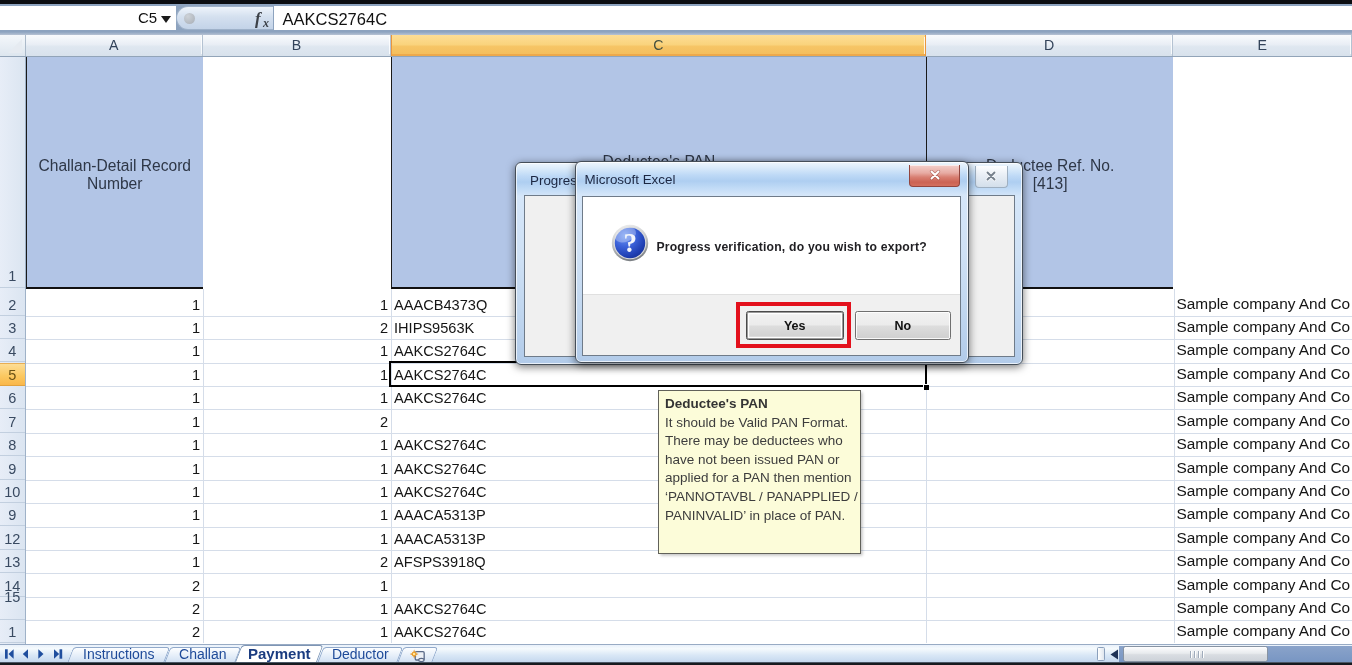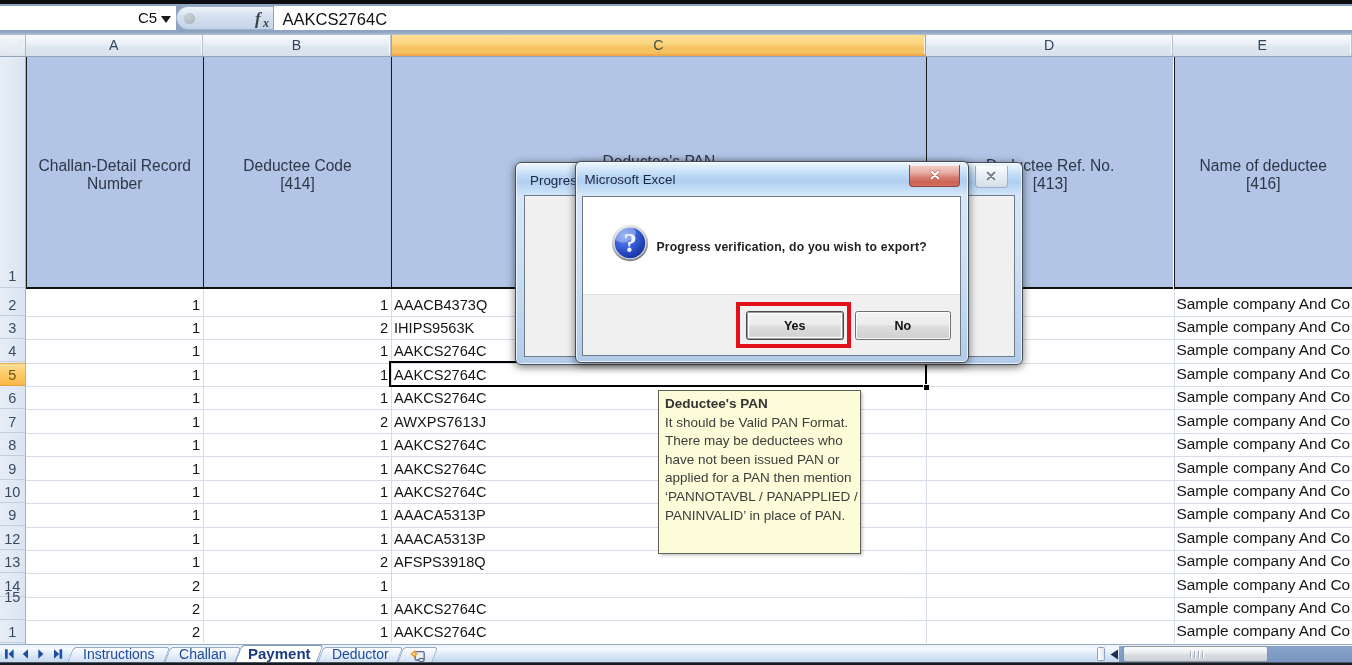--- a/index.html
+++ b/index.html
@@ -99,26 +99,24 @@
 <div class="ghl" style="top:399.7px"></div>
 <div class="ghl" style="top:423.1px"></div>
 <div class="ghl" style="top:446.6px"></div>
 <div class="ghl" style="top:470.0px"></div>
 <div class="ghl" style="top:493.4px"></div>
 <div class="ghl" style="top:516.8px"></div>
 <div class="ghl" style="top:540.2px"></div>
 <div class="ghl" style="top:563.7px"></div>
 
 <div class="h1" style="left:25.5px;width:177.5px">Challan-Detail Record<br>Number</div>
-<div class="h1" style="left:203px;width:188px">Deductee Code<br>[414]</div>
 <div class="h1" style="left:391px;width:534.8px">
         <div style="margin-top:-7px">Deductee's PAN<br>[415]</div>
       </div>
 <div class="h1" style="left:925.8px;width:247.70000000000005px">Deductee Ref. No.<br>[413]</div>
-<div class="h1" style="left:1173.5px;width:178.5px">Name of deductee<br>[416]</div>
 <div class="cell num" style="left:25.5px;top:232.1px;width:177.5px;height:27.1px">1</div>
 <div class="cell num" style="left:203px;top:232.1px;width:188px;height:27.1px">1</div>
 <div class="cell txt" style="left:391px;top:232.1px;width:530px;height:27.1px">AAACB4373Q</div>
 <div class="cell txt" style="left:1173.5px;top:232.1px;width:178.5px;height:27.1px;font-size:15.4px">Sample company And Co</div>
 <div class="cell num" style="left:25.5px;top:259.2px;width:177.5px;height:23.4px">1</div>
 <div class="cell num" style="left:203px;top:259.2px;width:188px;height:23.4px">2</div>
 <div class="cell txt" style="left:391px;top:259.2px;width:530px;height:23.4px">IHIPS9563K</div>
 <div class="cell txt" style="left:1173.5px;top:259.2px;width:178.5px;height:23.4px;font-size:15.4px">Sample company And Co</div>
 <div class="cell num" style="left:25.5px;top:282.6px;width:177.5px;height:23.4px">1</div>
 <div class="cell num" style="left:203px;top:282.6px;width:188px;height:23.4px">1</div>
@@ -127,21 +125,20 @@
 <div class="cell num" style="left:25.5px;top:306.0px;width:177.5px;height:23.4px">1</div>
 <div class="cell num" style="left:203px;top:306.0px;width:188px;height:23.4px">1</div>
 <div class="cell txt" style="left:391px;top:306.0px;width:530px;height:23.4px">AAKCS2764C</div>
 <div class="cell txt" style="left:1173.5px;top:306.0px;width:178.5px;height:23.4px;font-size:15.4px">Sample company And Co</div>
 <div class="cell num" style="left:25.5px;top:329.5px;width:177.5px;height:23.4px">1</div>
 <div class="cell num" style="left:203px;top:329.5px;width:188px;height:23.4px">1</div>
 <div class="cell txt" style="left:391px;top:329.5px;width:530px;height:23.4px">AAKCS2764C</div>
 <div class="cell txt" style="left:1173.5px;top:329.5px;width:178.5px;height:23.4px;font-size:15.4px">Sample company And Co</div>
 <div class="cell num" style="left:25.5px;top:352.9px;width:177.5px;height:23.4px">1</div>
 <div class="cell num" style="left:203px;top:352.9px;width:188px;height:23.4px">2</div>
-<div class="cell txt" style="left:391px;top:352.9px;width:530px;height:23.4px">AWXPS7613J</div>
 <div class="cell txt" style="left:1173.5px;top:352.9px;width:178.5px;height:23.4px;font-size:15.4px">Sample company And Co</div>
 <div class="cell num" style="left:25.5px;top:376.3px;width:177.5px;height:23.4px">1</div>
 <div class="cell num" style="left:203px;top:376.3px;width:188px;height:23.4px">1</div>
 <div class="cell txt" style="left:391px;top:376.3px;width:530px;height:23.4px">AAKCS2764C</div>
 <div class="cell txt" style="left:1173.5px;top:376.3px;width:178.5px;height:23.4px;font-size:15.4px">Sample company And Co</div>
 <div class="cell num" style="left:25.5px;top:399.7px;width:177.5px;height:23.4px">1</div>
 <div class="cell num" style="left:203px;top:399.7px;width:188px;height:23.4px">1</div>
 <div class="cell txt" style="left:391px;top:399.7px;width:530px;height:23.4px">AAKCS2764C</div>
 <div class="cell txt" style="left:1173.5px;top:399.7px;width:178.5px;height:23.4px;font-size:15.4px">Sample company And Co</div>
 <div class="cell num" style="left:25.5px;top:423.1px;width:177.5px;height:23.4px">1</div>

